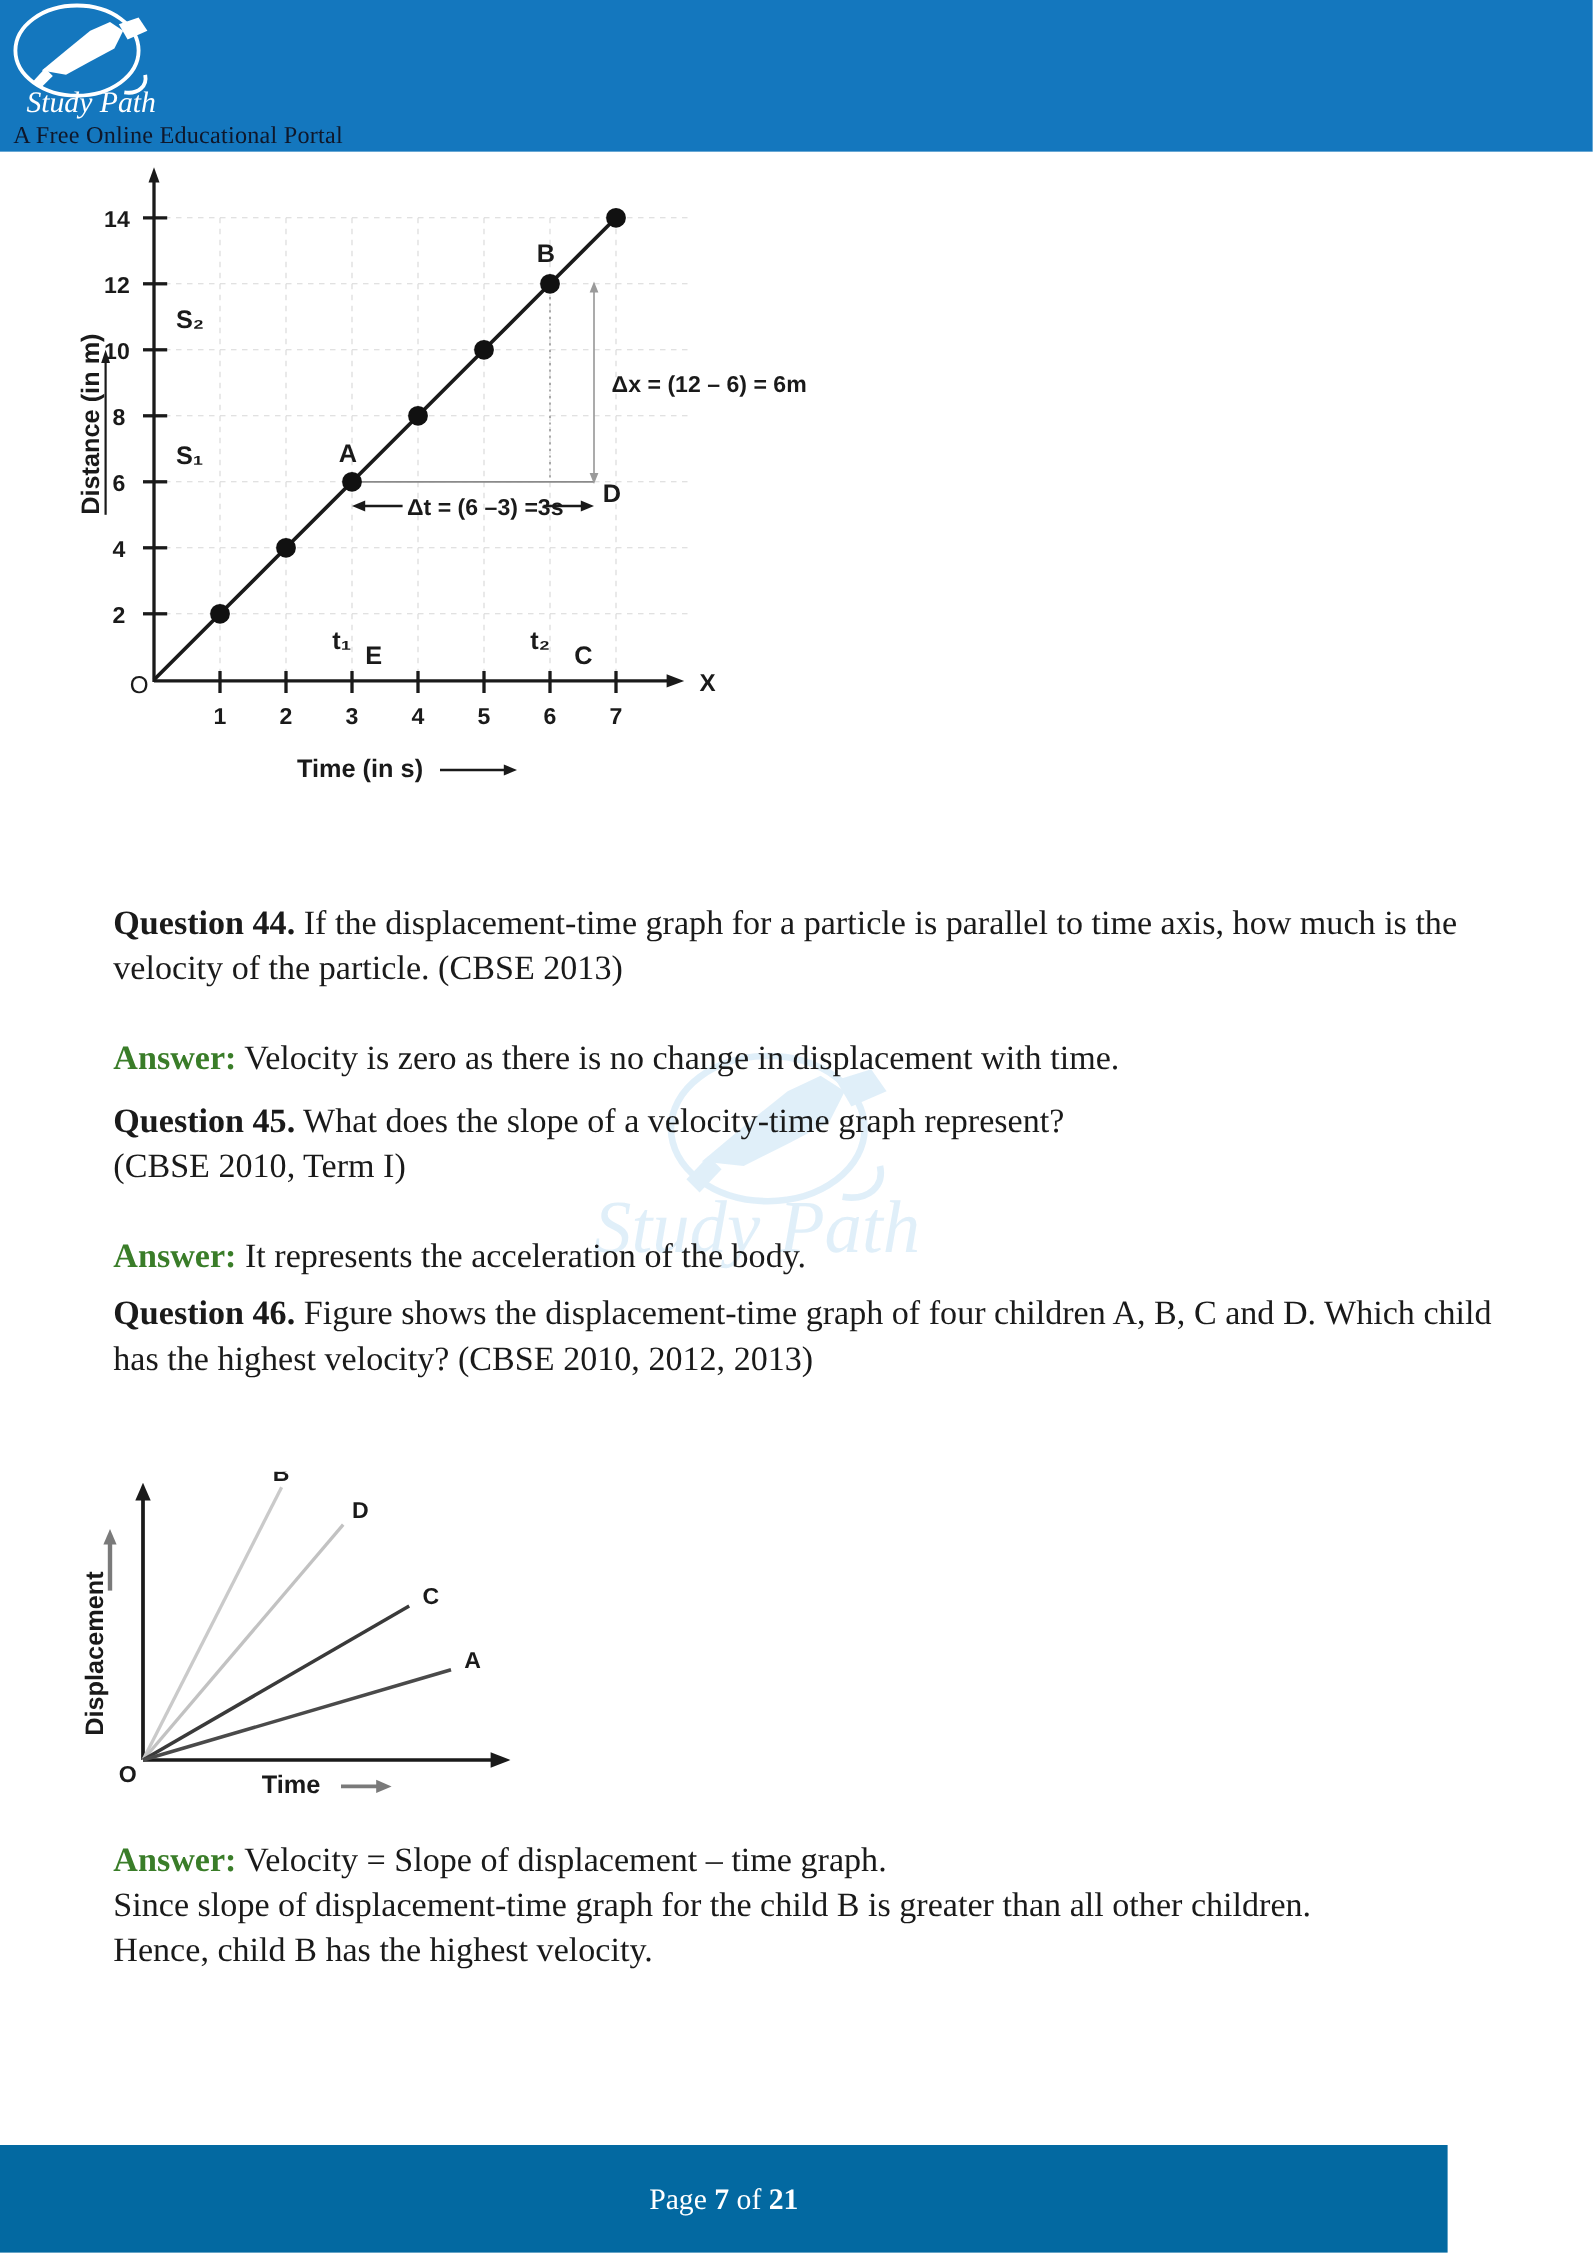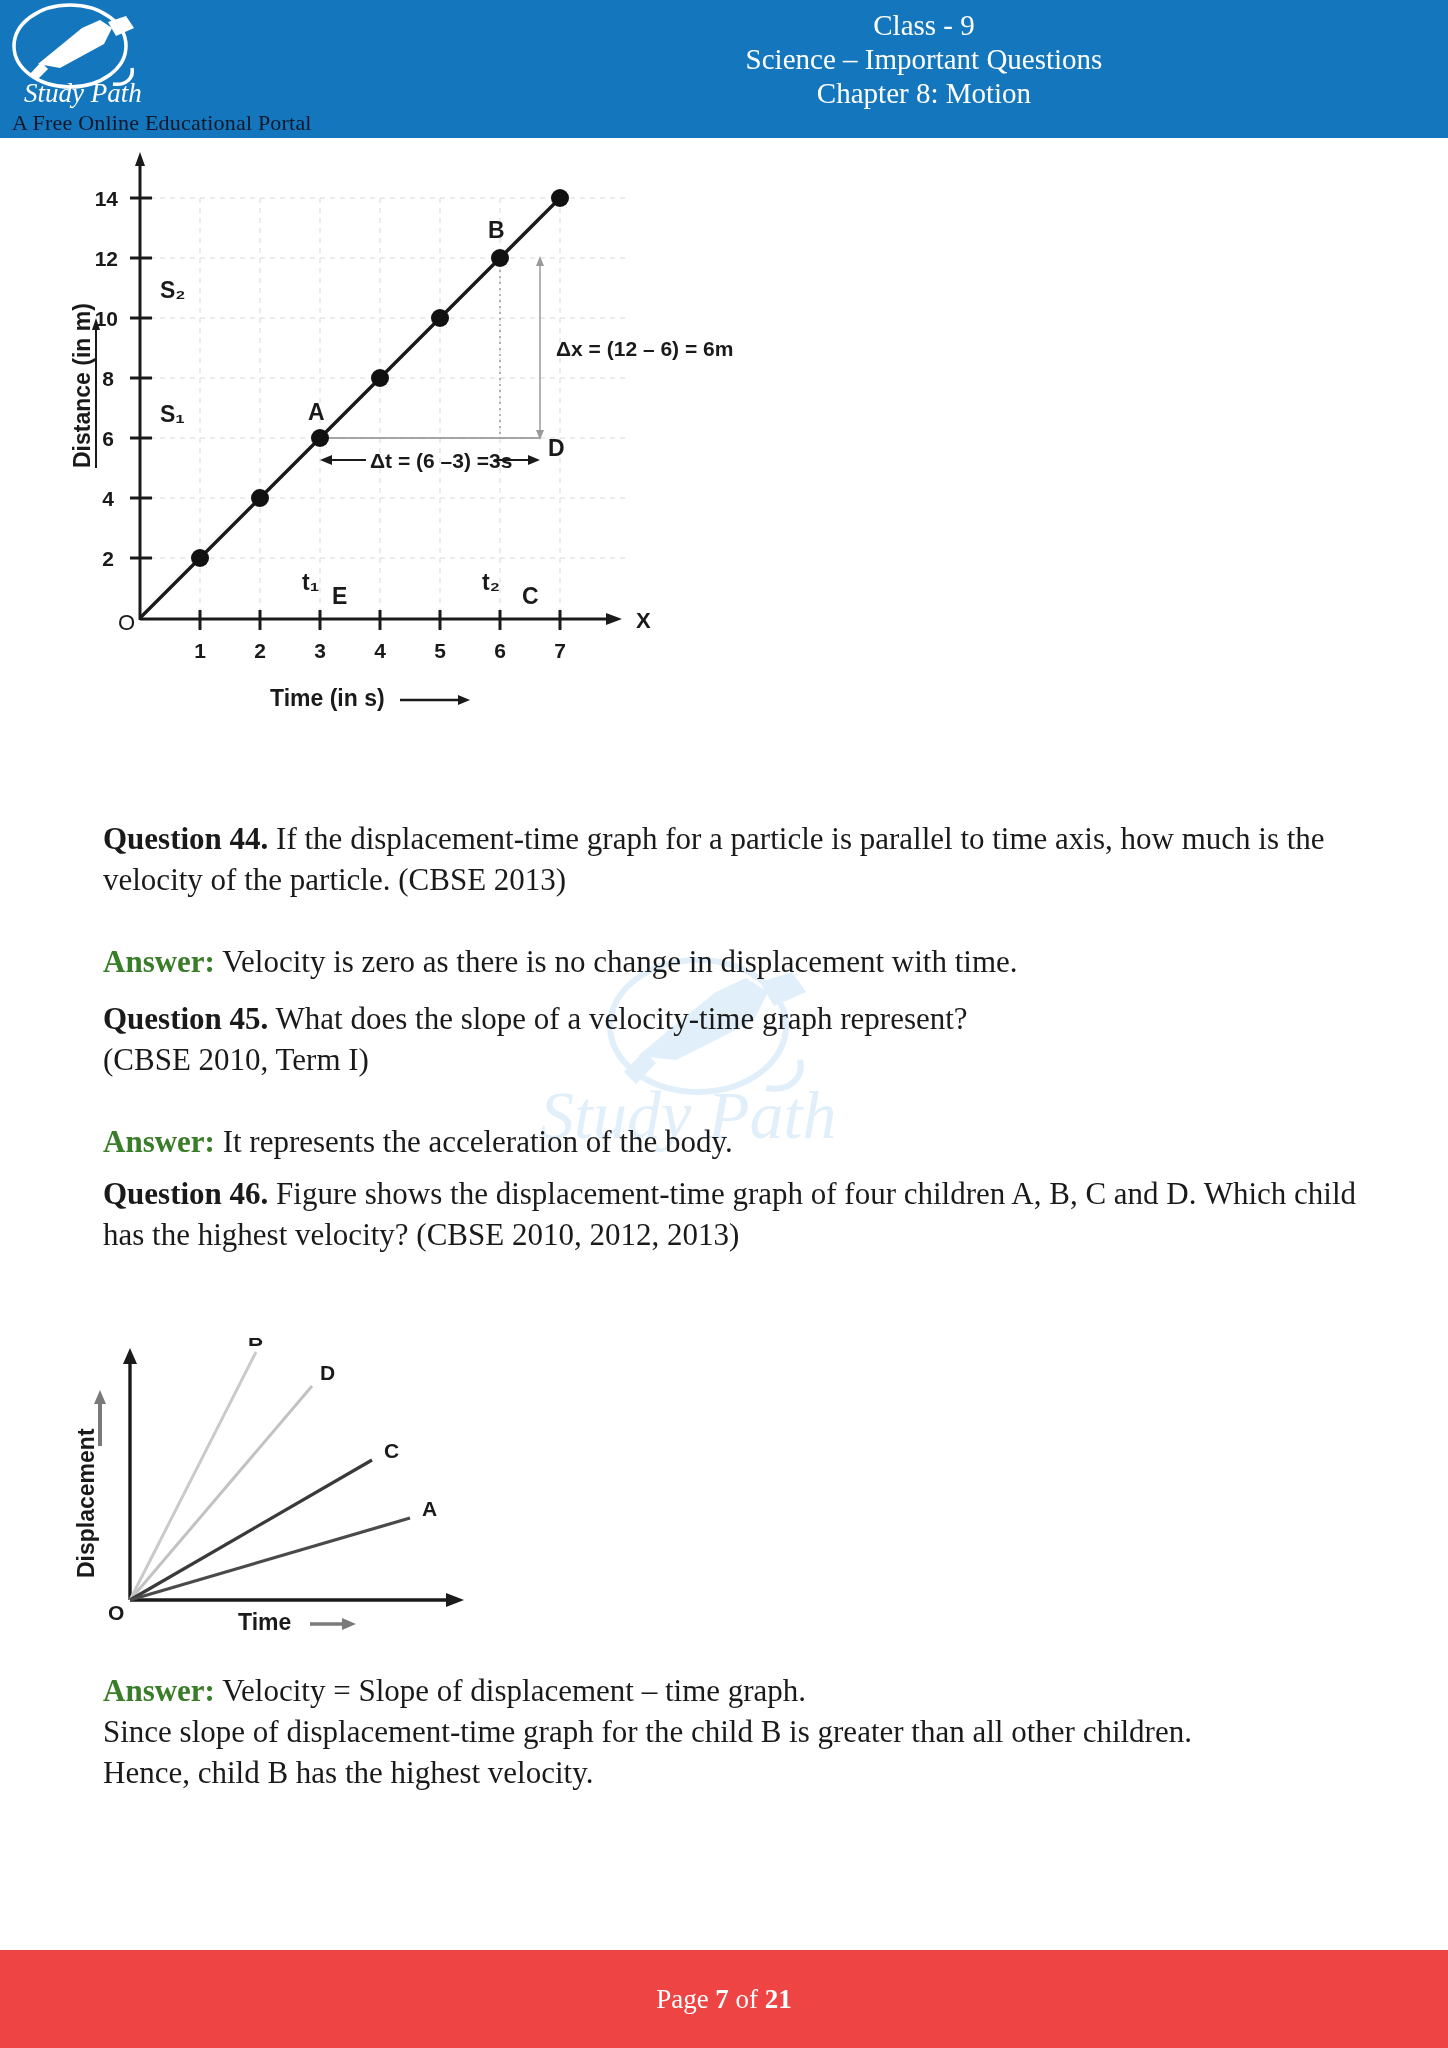--- a/index.html
+++ b/index.html
@@ -111,23 +111,23 @@
     top: 1200px;
     width: 460px;
     height: 300px;
   }
 
   
   .site-footer {
     position: absolute;
     left: 0;
     top: 1950px;
-    width: 1448px;
+    width: 1316px;
     height: 98px;
-    background: #ef4444;
+    background: #0369a1;
     display: flex;
     align-items: center;
     justify-content: center;
   }
   .footer-text {
     font-family: "Liberation Serif", serif;
     font-size: 27px;
     color: #ffffff;
   }
   .footer-text b { font-weight: bold; }
@@ -139,25 +139,20 @@
   <div class="brand">
     <svg class="brand-logo" viewBox="0 0 175 112">
       <ellipse cx="62" cy="44" rx="56" ry="41" fill="none" stroke="#ffffff" stroke-width="3.5"></ellipse>
       <path d="M30 62 L52 44 L74 26 L92 18 L104 26 L96 42 L74 54 L52 66 Z" fill="#ffffff"></path>
       <path d="M22 72 L33 60 L40 67 L29 78 Z" fill="#ffffff"></path>
       <path d="M100 20 L118 14 L126 26 L108 34 Z" fill="#ffffff"></path>
       <path d="M105 82 C118 84 126 76 124 66" fill="none" stroke="#ffffff" stroke-width="3.5"></path>
       <text x="16" y="100" font-family="Liberation Serif, serif" font-style="italic" font-size="27" fill="#ffffff">Study Path</text>
     </svg>
     <div class="brand-tagline">A Free Online Educational Portal</div>
-  </div>
-  <div class="header-center">
-    <div>Class - 9</div>
-    <div>Science – Important Questions</div>
-    <div>Chapter 8: Motion</div>
   </div>
 </div>
 
 <div class="page">
 
   <svg class="watermark" viewBox="0 0 360 230">
     <ellipse cx="178" cy="78" rx="88" ry="66" fill="none" stroke="#bcdcf2" stroke-width="6"></ellipse>
     <path d="M118 108 L156 76 L196 44 L226 30 L248 44 L234 72 L196 92 L156 112 Z" fill="#bcdcf2"></path>
     <path d="M104 124 L124 103 L136 115 L116 136 Z" fill="#bcdcf2"></path>
     <path d="M240 34 L272 24 L286 44 L254 58 Z" fill="#bcdcf2"></path>

